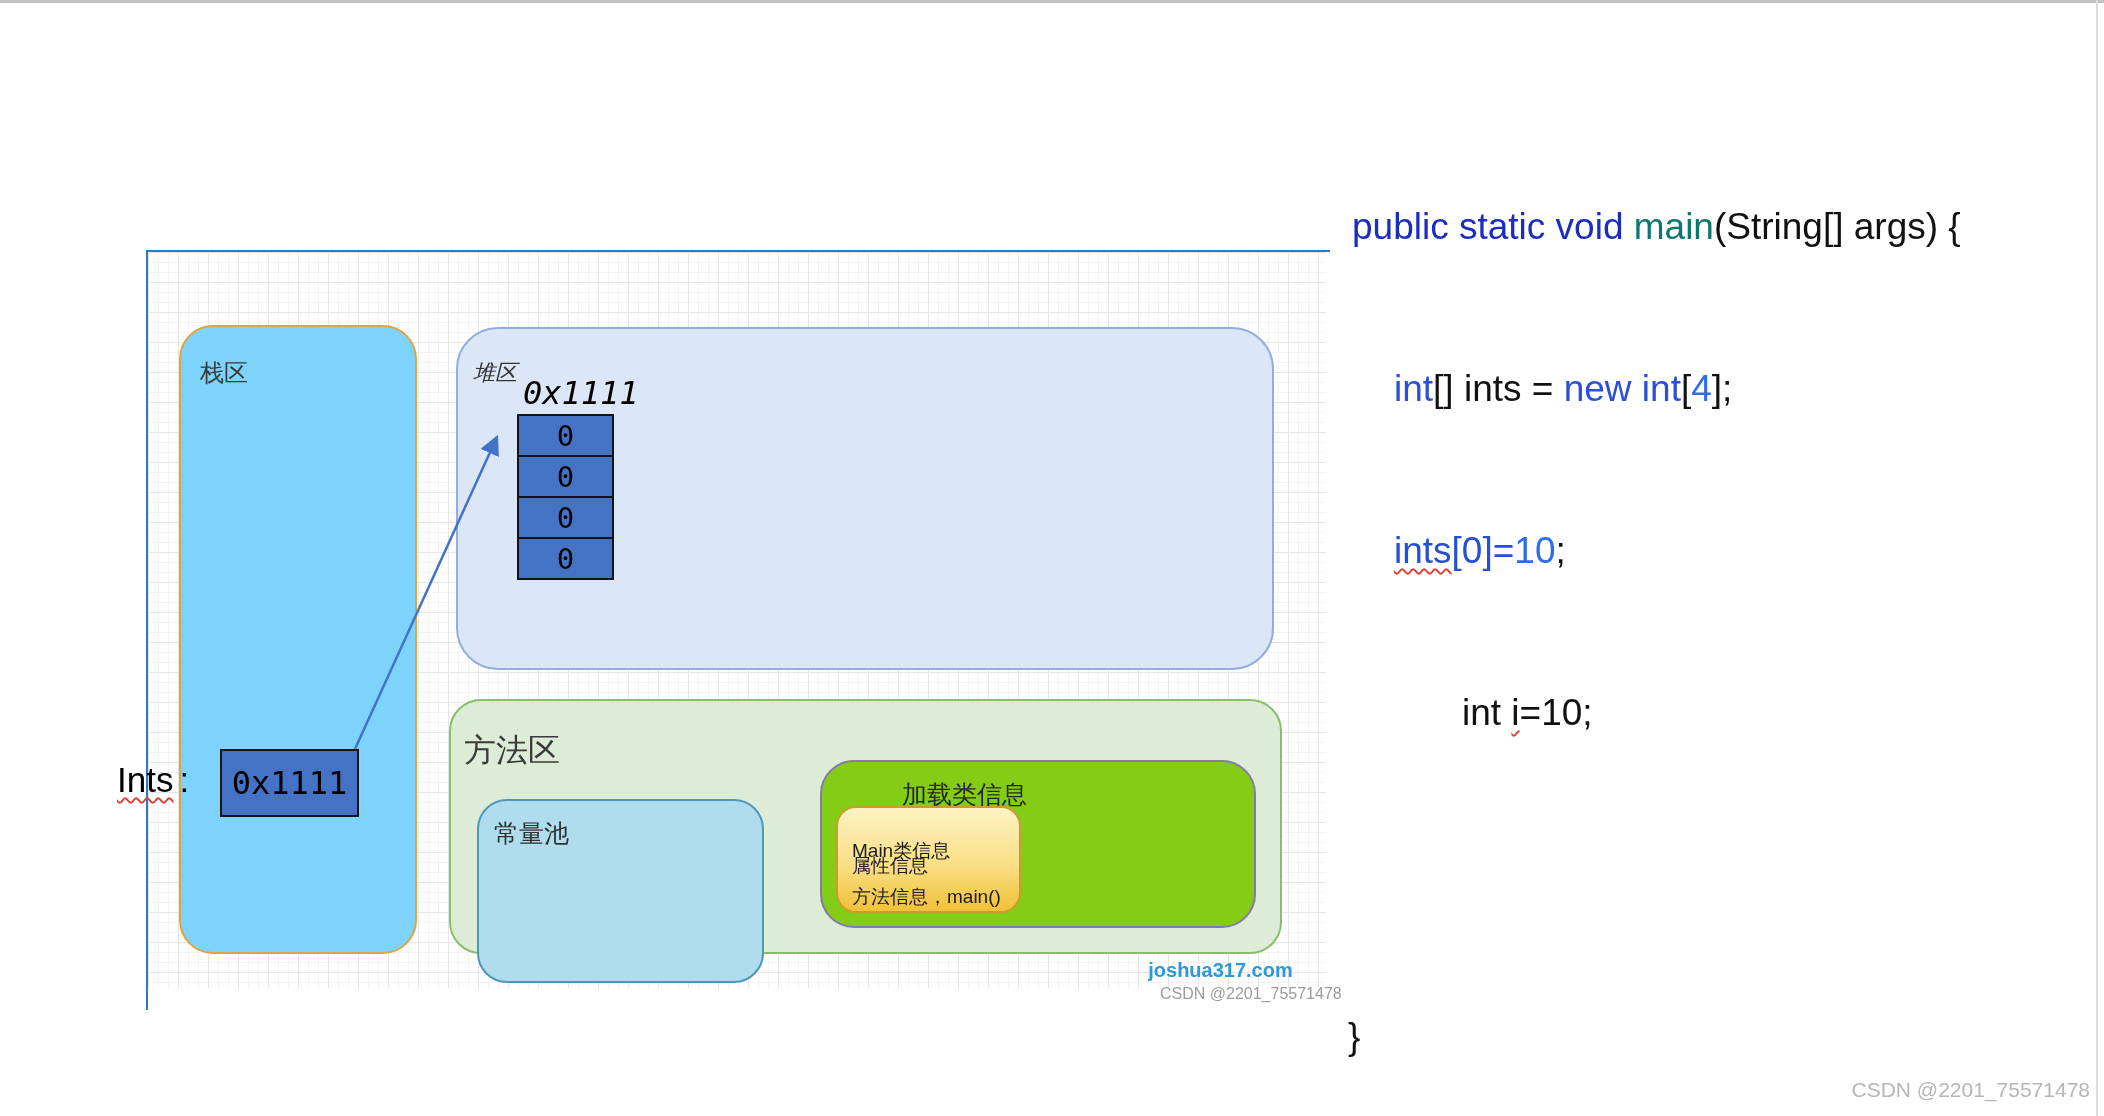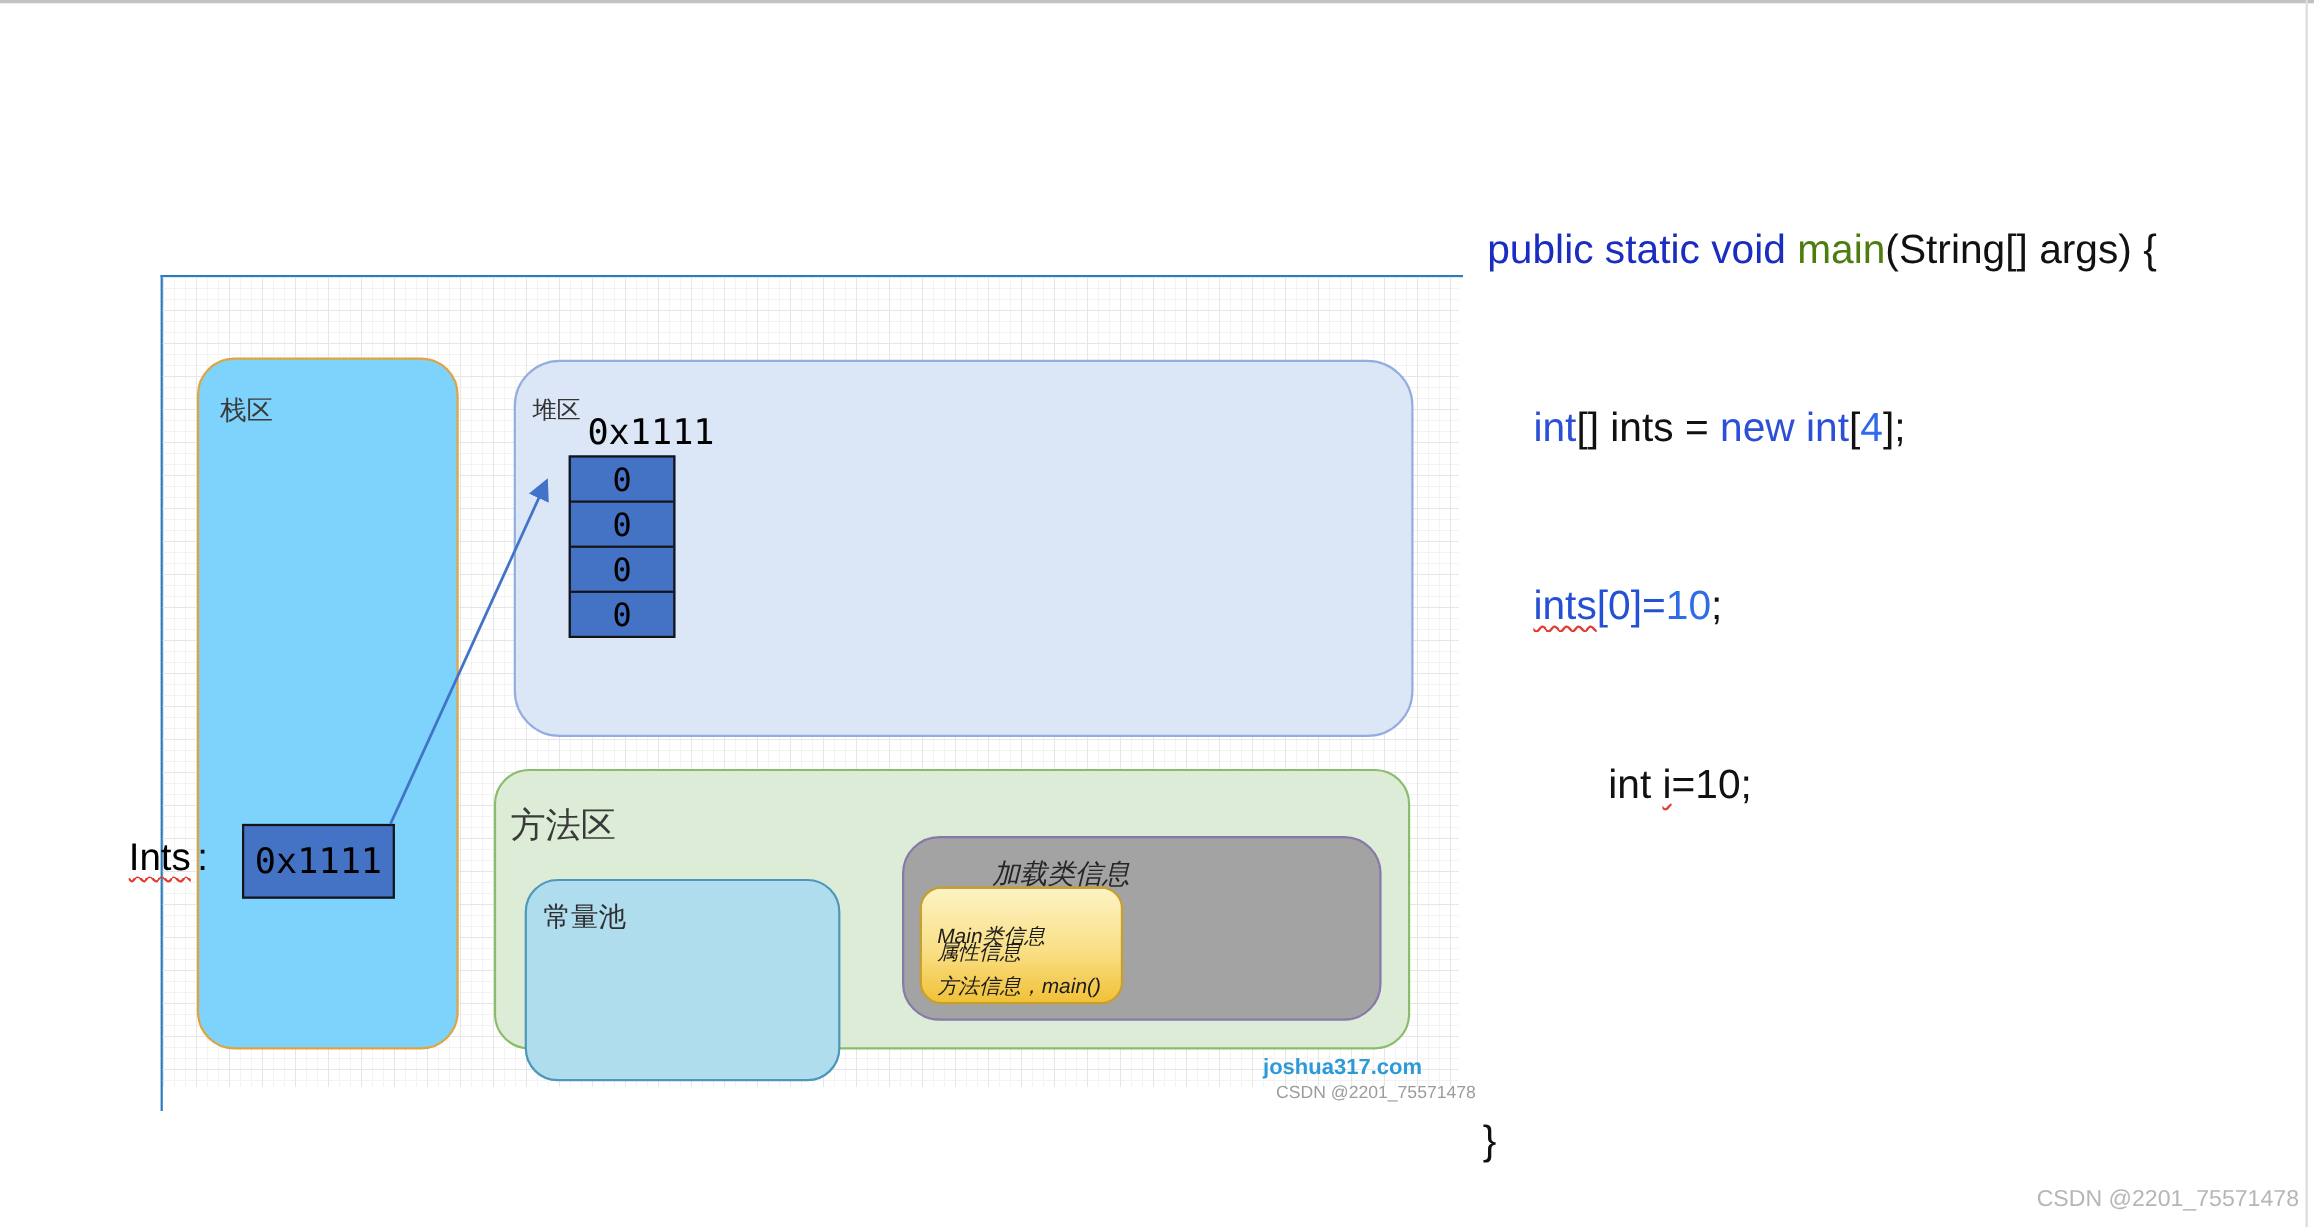--- a/index.html
+++ b/index.html
@@ -33,51 +33,51 @@
   .region{box-sizing:border-box;}
   .stack-region{left:31px;top:73px;width:238px;height:629px;background:#7dd3fc;border:2.5px solid #e1a43d;border-radius:34px;}
   .region-label{color:#3a3a3a;}
   .stack-label{left:19px;top:30px;font-size:24px;}
   .main-stack{left:47px;top:418px;width:209px;height:269px;border:2px solid #76a95e;border-radius:30px;
     background:linear-gradient(to bottom,#d9ecd2 0%,#c3e2b4 45%,#8cc97b 100%);}
   .main-stack-label{left:45px;top:20px;font-size:20px;color:#404040;}
   .ints-box{left:72px;top:497px;width:135px;height:64px;background:#4472c4;border:2px solid #141414;
     display:flex;align-items:center;justify-content:center;
     font-family:"DejaVu Sans Mono", monospace;font-size:32px;color:#000;}
-  .heap-region{left:319px;top:75px;width:818px;height:343px;background:#dbe6f6;border:2.5px solid #93aede;border-radius:42px;}
+  .heap-region{left:308px;top:75px;width:818px;height:343px;background:#dbe6f6;border:2.5px solid #93aede;border-radius:42px;font-style:italic;}
   .heap-label{left:15px;top:29px;font-size:22px;color:#333;}
   .heap-addr{left:65px;top:45px;font-size:32px;color:#000;font-family:"DejaVu Sans Mono", monospace;}
   .int-array{left:369px;top:162px;width:93px;border:2px solid #141414;background:#4472c4;}
   .array-cell{height:39px;display:flex;align-items:center;justify-content:center;
     font-family:"DejaVu Sans Mono", monospace;font-size:29px;color:#000;}
   .array-cell + .array-cell{border-top:2px solid #141414;}
   .method-region{left:301px;top:447px;width:833px;height:255px;background:#ddecd6;border:2.5px solid #8abd6b;border-radius:32px;}
   .method-label{left:13px;top:28px;font-size:32px;}
   .const-pool{left:329px;top:507px;width:283px;height:180px;background:#b0ddee;border:2.5px solid #4b98ba;border-radius:30px;margin-top:40px;}
   .const-pool-label{left:15px;top:16px;font-size:25px;color:#2f2f2f;}
-  .class-info{left:672px;top:508px;width:432px;height:164px;background:#a3a3a3;border:2.5px solid #857aa9;border-radius:34px;font-style:italic;}
+  .class-info{left:672px;top:508px;width:432px;height:164px;background:#84cc16;border:2.5px solid #857aa9;border-radius:34px;}
   .class-info-title{left:80px;top:16px;font-size:25px;color:#262626;}
   .class-card{left:14px;top:44px;width:181px;height:103px;border:2px solid #c79f2b;border-radius:20px;
     background:linear-gradient(to bottom,#fdf3c3 0%,#f9df85 55%,#f1c138 100%);}
   .class-card-item{left:14px;font-size:19px;color:#1c1c1c;white-space:nowrap;}
 
   
   .var-label{left:117px;top:760px;font-size:35px;color:#000;}
   .wavy{text-decoration:underline;text-decoration-style:wavy;text-decoration-color:#e03c31;
     text-decoration-thickness:2px;text-underline-offset:5px;}
 
   
   .code{left:1348px;top:92px;font-size:37px;line-height:54px;color:#111;white-space:pre;}
   .code-line{height:54px;}
   .ind1{margin-left:4px;}
   .ind2{margin-left:46px;}
   .ind3{margin-left:114px;}
   .kw{color:#1b2cc0;}
   .kw2{color:#2b4fd7;}
-  .fn{color:#4d7c0f;}
+  .fn{color:#0f766e;}
   .lit{color:#2e6ce8;}
   .ref{color:#2450d4;}
   .plain{color:#111;}
 
   
   .site-mark{left:1130px;top:959px;width:181px;text-align:center;font-size:20px;font-weight:600;color:#2d9ad8;}
   .csdn-inline{left:1160px;top:985px;font-size:16px;color:#9c9c9c;}
   .csdn-corner{left:1790px;top:1078px;width:300px;text-align:right;font-size:21px;color:#b6b6b6;}
 
   svg.arrow-layer{position:absolute;left:0;top:0;width:2104px;height:1116px;pointer-events:none;}

